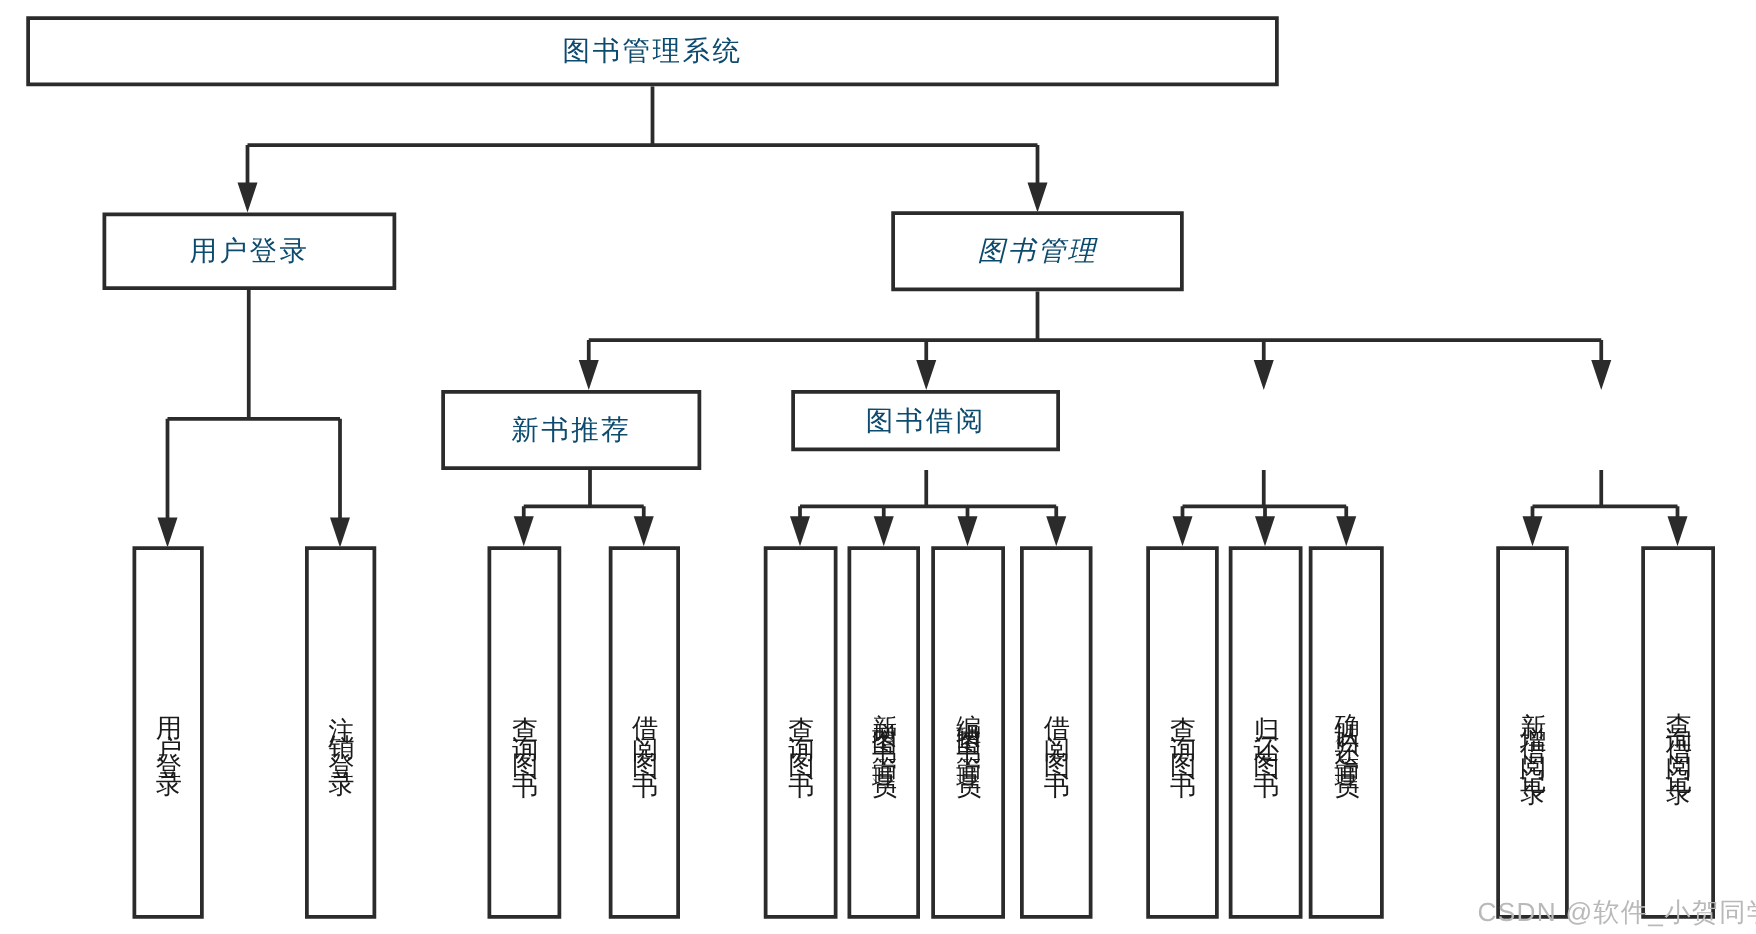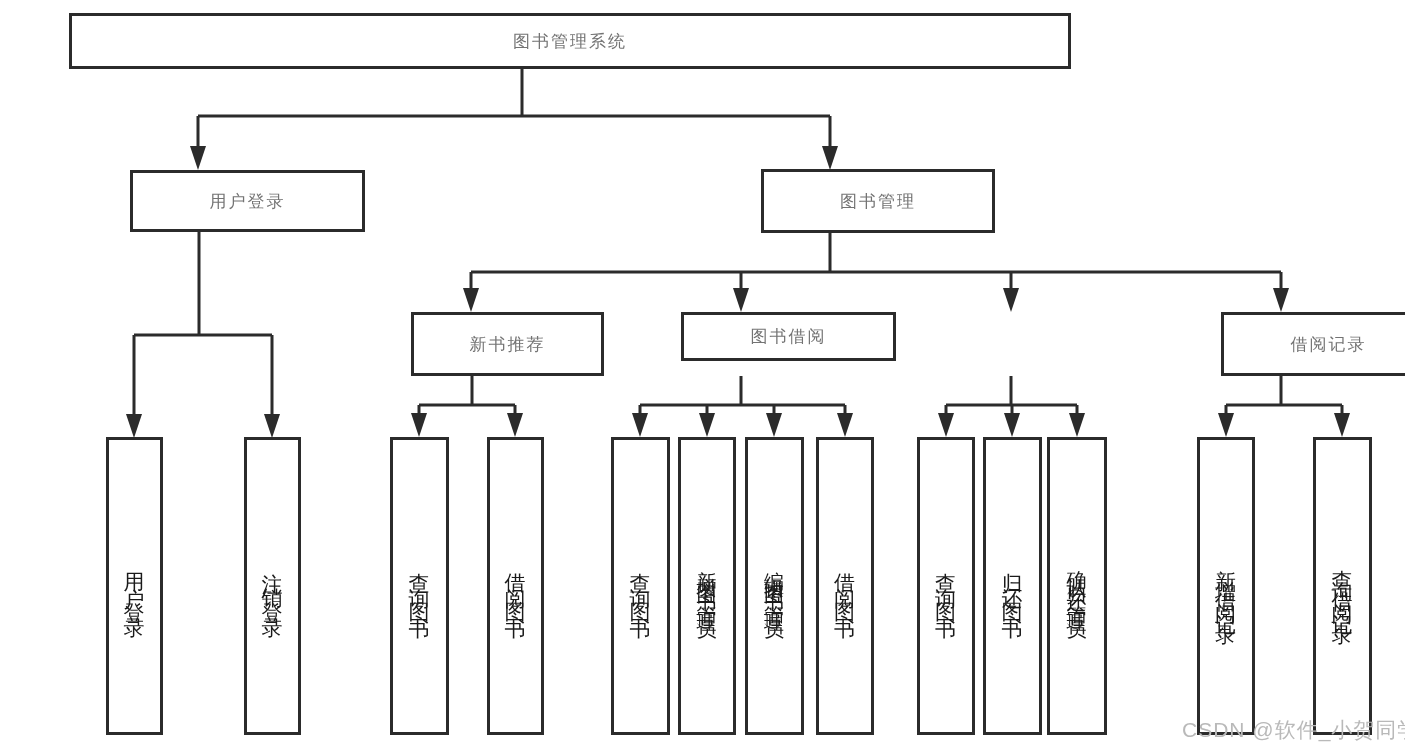--- a/index.html
+++ b/index.html
@@ -4,21 +4,21 @@
 <style>
   html,body { margin:0; padding:0; background:#ffffff; }
   .canvas {
     position:relative; width:1405px; height:747px; background:#ffffff;
     font-family:"Liberation Sans","DejaVu Sans",sans-serif; overflow:hidden;
   }
   .connectors { position:absolute; left:0; top:0; width:1405px; height:747px; }
   .hbox {
     position:absolute; box-sizing:border-box; background:#ffffff;
     border:3px solid #2b2b2b; display:flex; align-items:center; justify-content:center;
-    font-size:17px; color:#737373; letter-spacing:2px; white-space:nowrap;margin-left:48px;
+    font-size:22px; color:#0c4a6e; letter-spacing:2px; white-space:nowrap;
   }
   .vbox {
     position:absolute; top:437px; height:298px; box-sizing:border-box; background:#ffffff;
     border:3px solid #2b2b2b; display:flex; align-items:center; justify-content:center;
     writing-mode:vertical-rl; text-orientation:mixed;
     font-size:21px; color:#1a1a1a; line-height:1;
   }
   .ls4 { letter-spacing:15px; }
   .ls6 { letter-spacing:11px; }
   .ls9 { letter-spacing:7px; font-size:20px; }
@@ -61,25 +61,24 @@
       <polygon points="1004,413 1020,413 1012,437"></polygon>
       <polygon points="1069,413 1085,413 1077,437"></polygon>
       <polygon points="1218,413 1234,413 1226,437"></polygon>
       <polygon points="1334,413 1350,413 1342,437"></polygon>
     </g>
   </svg>
 
   <div class="hbox" style="left:21px; top:13px; width:1002px; height:56px;">图书管理系统</div>
 
   <div class="hbox" style="left:82px; top:170px; width:235px; height:62px;">用户登录</div>
-  <div class="hbox" style="left:713px; top:169px; width:234px; height:64px;">图书管理</div>
+  <div class="hbox" style="left:713px; top:169px; width:234px; height:64px;font-style:italic;">图书管理</div>
 
-  <div class="hbox" style="left:363px; top:312px; width:193px; height:64px;">新书推荐</div>
+  <div class="hbox" style="left:353px; top:312px; width:208px; height:64px;">新书推荐</div>
   <div class="hbox" style="left:633px; top:312px; width:215px; height:49px;">图书借阅</div>
-  <div class="hbox" style="left:1173px; top:312px; width:215px; height:64px;">借阅记录</div>
 
   <div class="vbox ls4" style="left:106px; width:57px;">用户登录</div>
   <div class="vbox ls4" style="left:244px; width:57px;">注销登录</div>
 
   <div class="vbox ls4" style="left:390px; width:59px;">查询图书</div>
   <div class="vbox ls4" style="left:487px; width:57px;">借阅图书</div>
 
   <div class="vbox ls4" style="left:611px; width:59px;">查询图书</div>
   <div class="vbox ls9" style="left:678px; width:58px;">新增图书（管理员）</div>
   <div class="vbox ls9" style="left:745px; width:59px;">编辑图书（管理员）</div>

